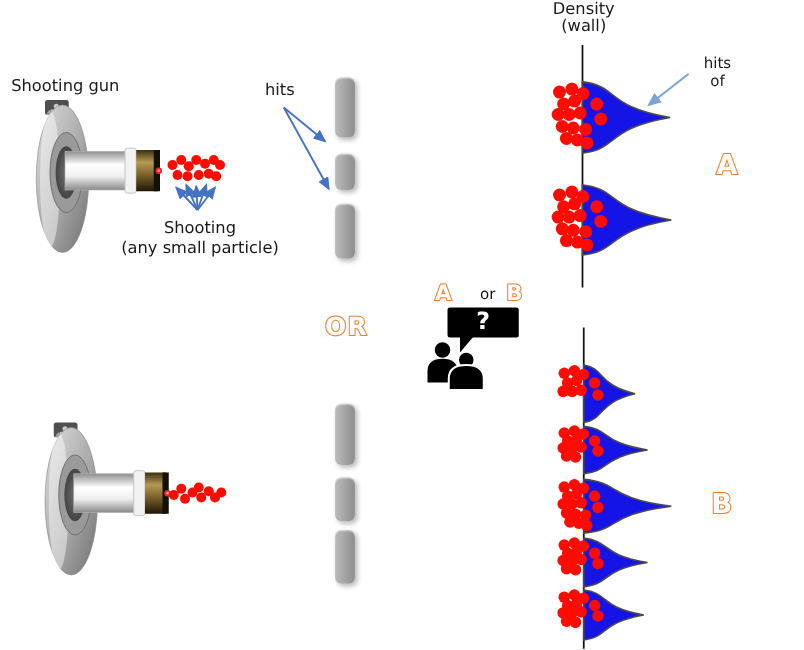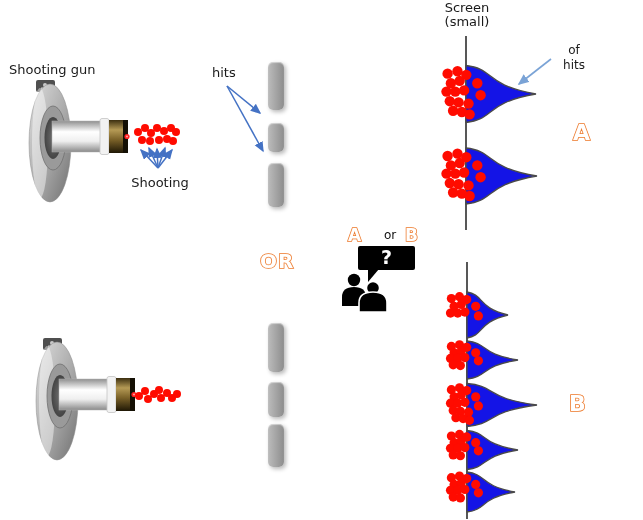--- a/index.html
+++ b/index.html
@@ -244,32 +244,33 @@
   <div class="slit-bar" style="left:268px;top:123px;height:29px"></div>
   <div class="slit-bar" style="left:268px;top:163px;height:44px"></div>
   <div class="slit-bar" style="left:268px;top:323px;height:49px"></div>
   <div class="slit-bar" style="left:268px;top:382px;height:35px"></div>
   <div class="slit-bar" style="left:268px;top:424px;height:43px"></div>
 
   <div class="lbl" style="left:9px;top:62px">Shooting gun</div>
 
   <div class="lbl center electrons-text" style="left:85px;top:175px;width:150px">
     <div>Shooting</div>
+    <div>(any small particle)</div>
   </div>
 
   <div class="lbl" style="left:212px;top:65px">hits</div>
 
   <div class="lbl center screen-text" style="left:429px;top:1px;width:76px">
-    <div>Screen</div>
-    <div>(small)</div>
+    <div>Density</div>
+    <div>(wall)</div>
   </div>
 
   <div class="lbl center density-text" style="left:505px;top:43px;width:138px">
+    <div>hits</div>
     <div>of</div>
-    <div>hits</div>
   </div>
 
   <div class="outline-letter big-letter" style="left:573px;top:120px">A</div>
   <div class="outline-letter big-letter" style="left:569px;top:391px">B</div>
   <div class="outline-letter or-word" style="left:260px;top:249px">OR</div>
 
   <div class="outline-letter mid-letter" style="left:348px;top:225px">A</div>
   <div class="or-small" style="left:384px;top:228px">or</div>
   <div class="outline-letter mid-letter" style="left:405px;top:225px">B</div>
 

